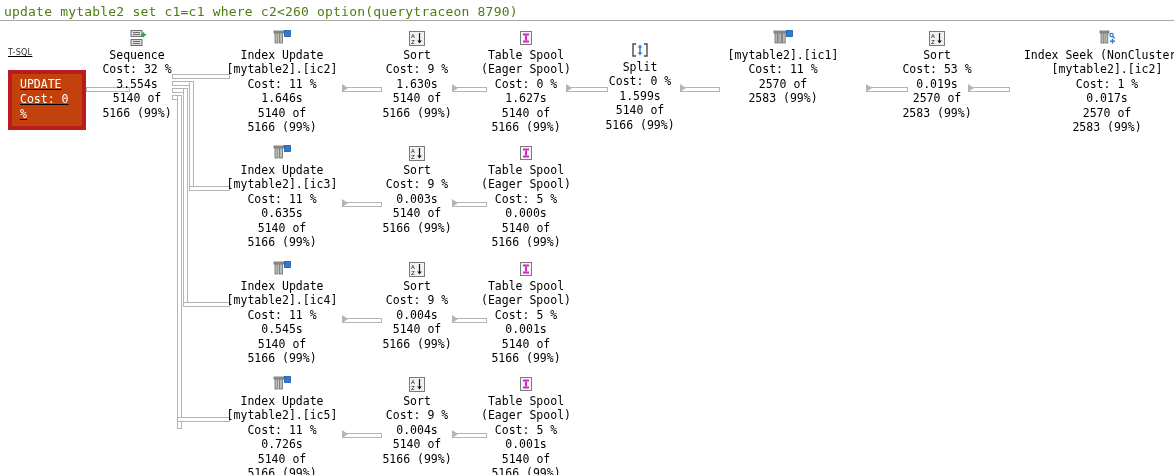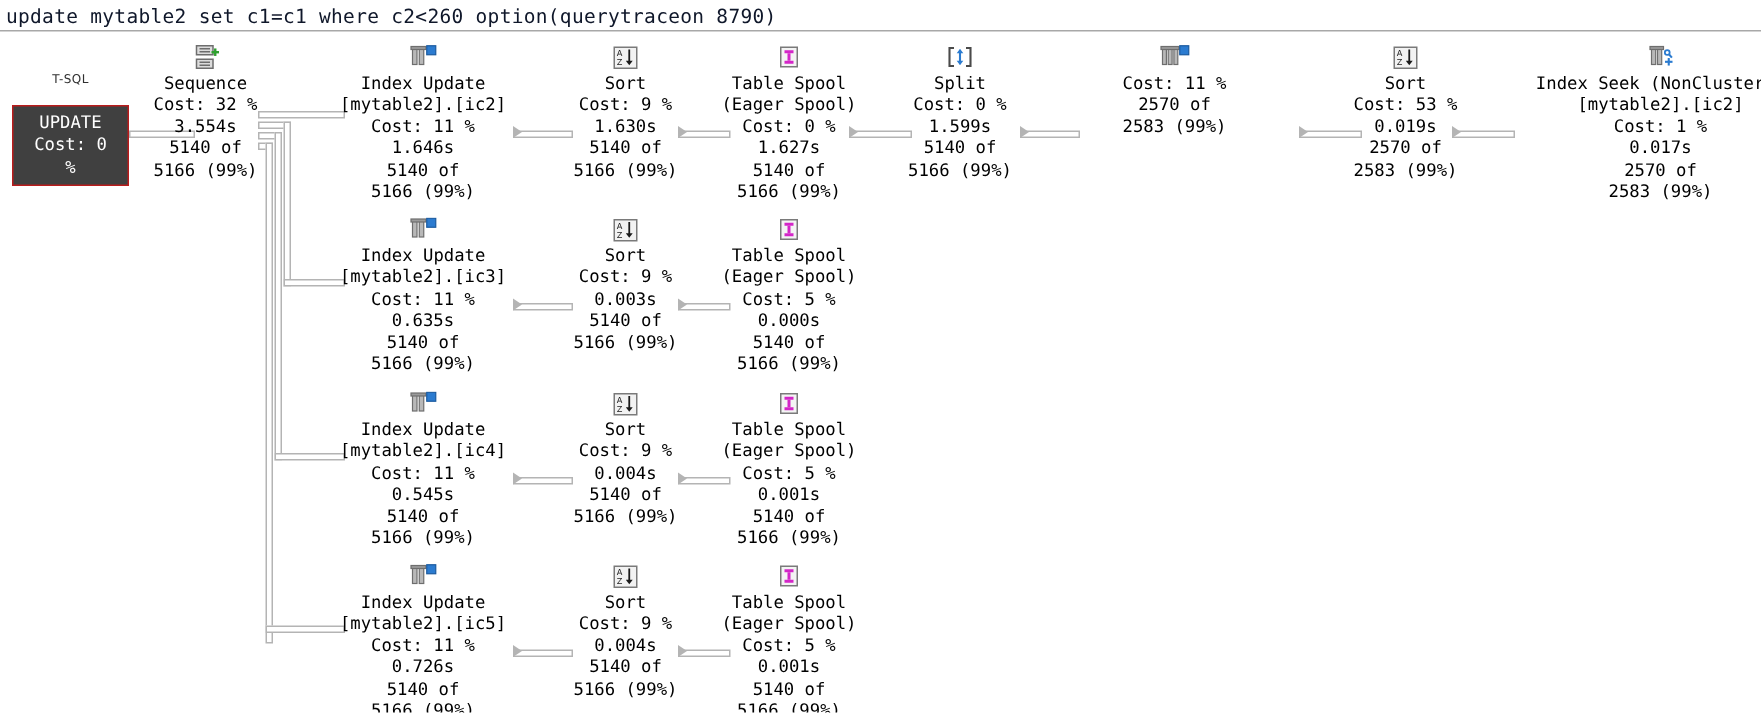--- a/index.html
+++ b/index.html
@@ -26,21 +26,21 @@
     border-bottom: 1px solid #a8a8a8;
     background: #ffffff;
   }
   #query-text {
     position: absolute;
     left: 4px; top: 4px;
     font-family: "DejaVu Sans Mono", "Liberation Mono", monospace;
     font-size: 13px;
     letter-spacing: 0.2px;
     white-space: pre;
-    color: #0f172a;
+    color: #4d7c0f;
   }
 
   
   #plan-canvas {
     position: absolute;
     left: 0; top: 22px;
     width: 1174px;
     height: 453px;
     background: #ffffff;
   }
@@ -77,33 +77,33 @@
   .node .icon-wrap {
     display: block;
     height: 17px;
     margin-bottom: 1px;
   }
   .node svg { display: inline-block; vertical-align: top; }
 
   
   #update-node {
     position: absolute;
-    text-align: center;
+    text-decoration: underline;
   }
   #update-label {
     font-family: "DejaVu Sans", "Liberation Sans", sans-serif;
     font-size: 8px;
     color: #303030;
     letter-spacing: 0.3px;
     margin-bottom: 3px;
     display: block;
   }
   #update-box {
-    background: #404040;
-    border: 1px solid #b91c1c;
+    background: #c2410c;
+    border: 4px solid #b91c1c;
     box-sizing: border-box;
     padding: 3px 8px 4px 8px;
     font-family: "DejaVu Sans Mono", "Liberation Mono", monospace;
     font-size: 11.5px;
     line-height: 15px;
     color: #ffffff;
     margin-top: 13px;
   }
   #update-box .line { display: block; }
 </style>
@@ -233,21 +233,21 @@
       </svg>
     </span>
     <span class="line">Table Spool</span>
     <span class="line">(Eager Spool)</span>
     <span class="line">Cost: 0 %</span>
     <span class="line">1.627s</span>
     <span class="line">5140 of</span>
     <span class="line">5166 (99%)</span>
   </div>
 
-  <div class="node" style="left:592px; top:8px; width:96px;">
+  <div class="node" style="left:592px; top:20px; width:96px;">
     <span class="icon-wrap">
       <svg width="20" height="17" viewBox="0 0 20 17">
         <path d="M6 2 L3 2 L3 14 L6 14" fill="none" stroke="#4a4a4a" stroke-width="1.4"></path>
         <path d="M14 2 L17 2 L17 14 L14 14" fill="none" stroke="#4a4a4a" stroke-width="1.4"></path>
         <line x1="10" y1="4" x2="10" y2="12" stroke="#2b7bd0" stroke-width="1.4"></line>
         <path d="M7.8 5.5 L10 2.5 L12.2 5.5 Z" fill="#2b7bd0"></path>
         <path d="M7.8 10.5 L10 13.5 L12.2 10.5 Z" fill="#2b7bd0"></path>
       </svg>
     </span>
     <span class="line">Split</span>
@@ -260,20 +260,21 @@
   <div class="node" style="left:700px; top:8px; width:166px;">
     <span class="icon-wrap">
       <svg width="22" height="17" viewBox="0 0 22 17">
         <rect x="3" y="2" width="2.6" height="11" fill="#b8b8b8" stroke="#6e6e6e" stroke-width="0.8"></rect>
         <rect x="6.8" y="2" width="2.6" height="11" fill="#b8b8b8" stroke="#6e6e6e" stroke-width="0.8"></rect>
         <rect x="10.6" y="2" width="2.6" height="11" fill="#b8b8b8" stroke="#6e6e6e" stroke-width="0.8"></rect>
         <rect x="2" y="1" width="12" height="2" fill="#9a9a9a" stroke="#6e6e6e" stroke-width="0.8"></rect>
         <rect x="14.5" y="0.5" width="6" height="6" fill="#2b7bd0" stroke="#1a5a9e" stroke-width="0.8"></rect>
       </svg>
     </span>
+    <span class="line">[mytable2].[ic1]</span>
     <span class="line">Cost: 11 %</span>
     <span class="line">2570 of</span>
     <span class="line">2583 (99%)</span>
   </div>
 
   <div class="node" style="left:890px; top:8px; width:94px;">
     <span class="icon-wrap">
       <svg width="18" height="17" viewBox="0 0 18 17">
         <rect x="1.5" y="1.5" width="15" height="14" fill="#f2f2f2" stroke="#7a7a7a" stroke-width="1"></rect>
         <text x="5" y="7.5" font-family="DejaVu Sans, sans-serif" font-size="5.5" fill="#1a1a1a" text-anchor="middle">A</text>

